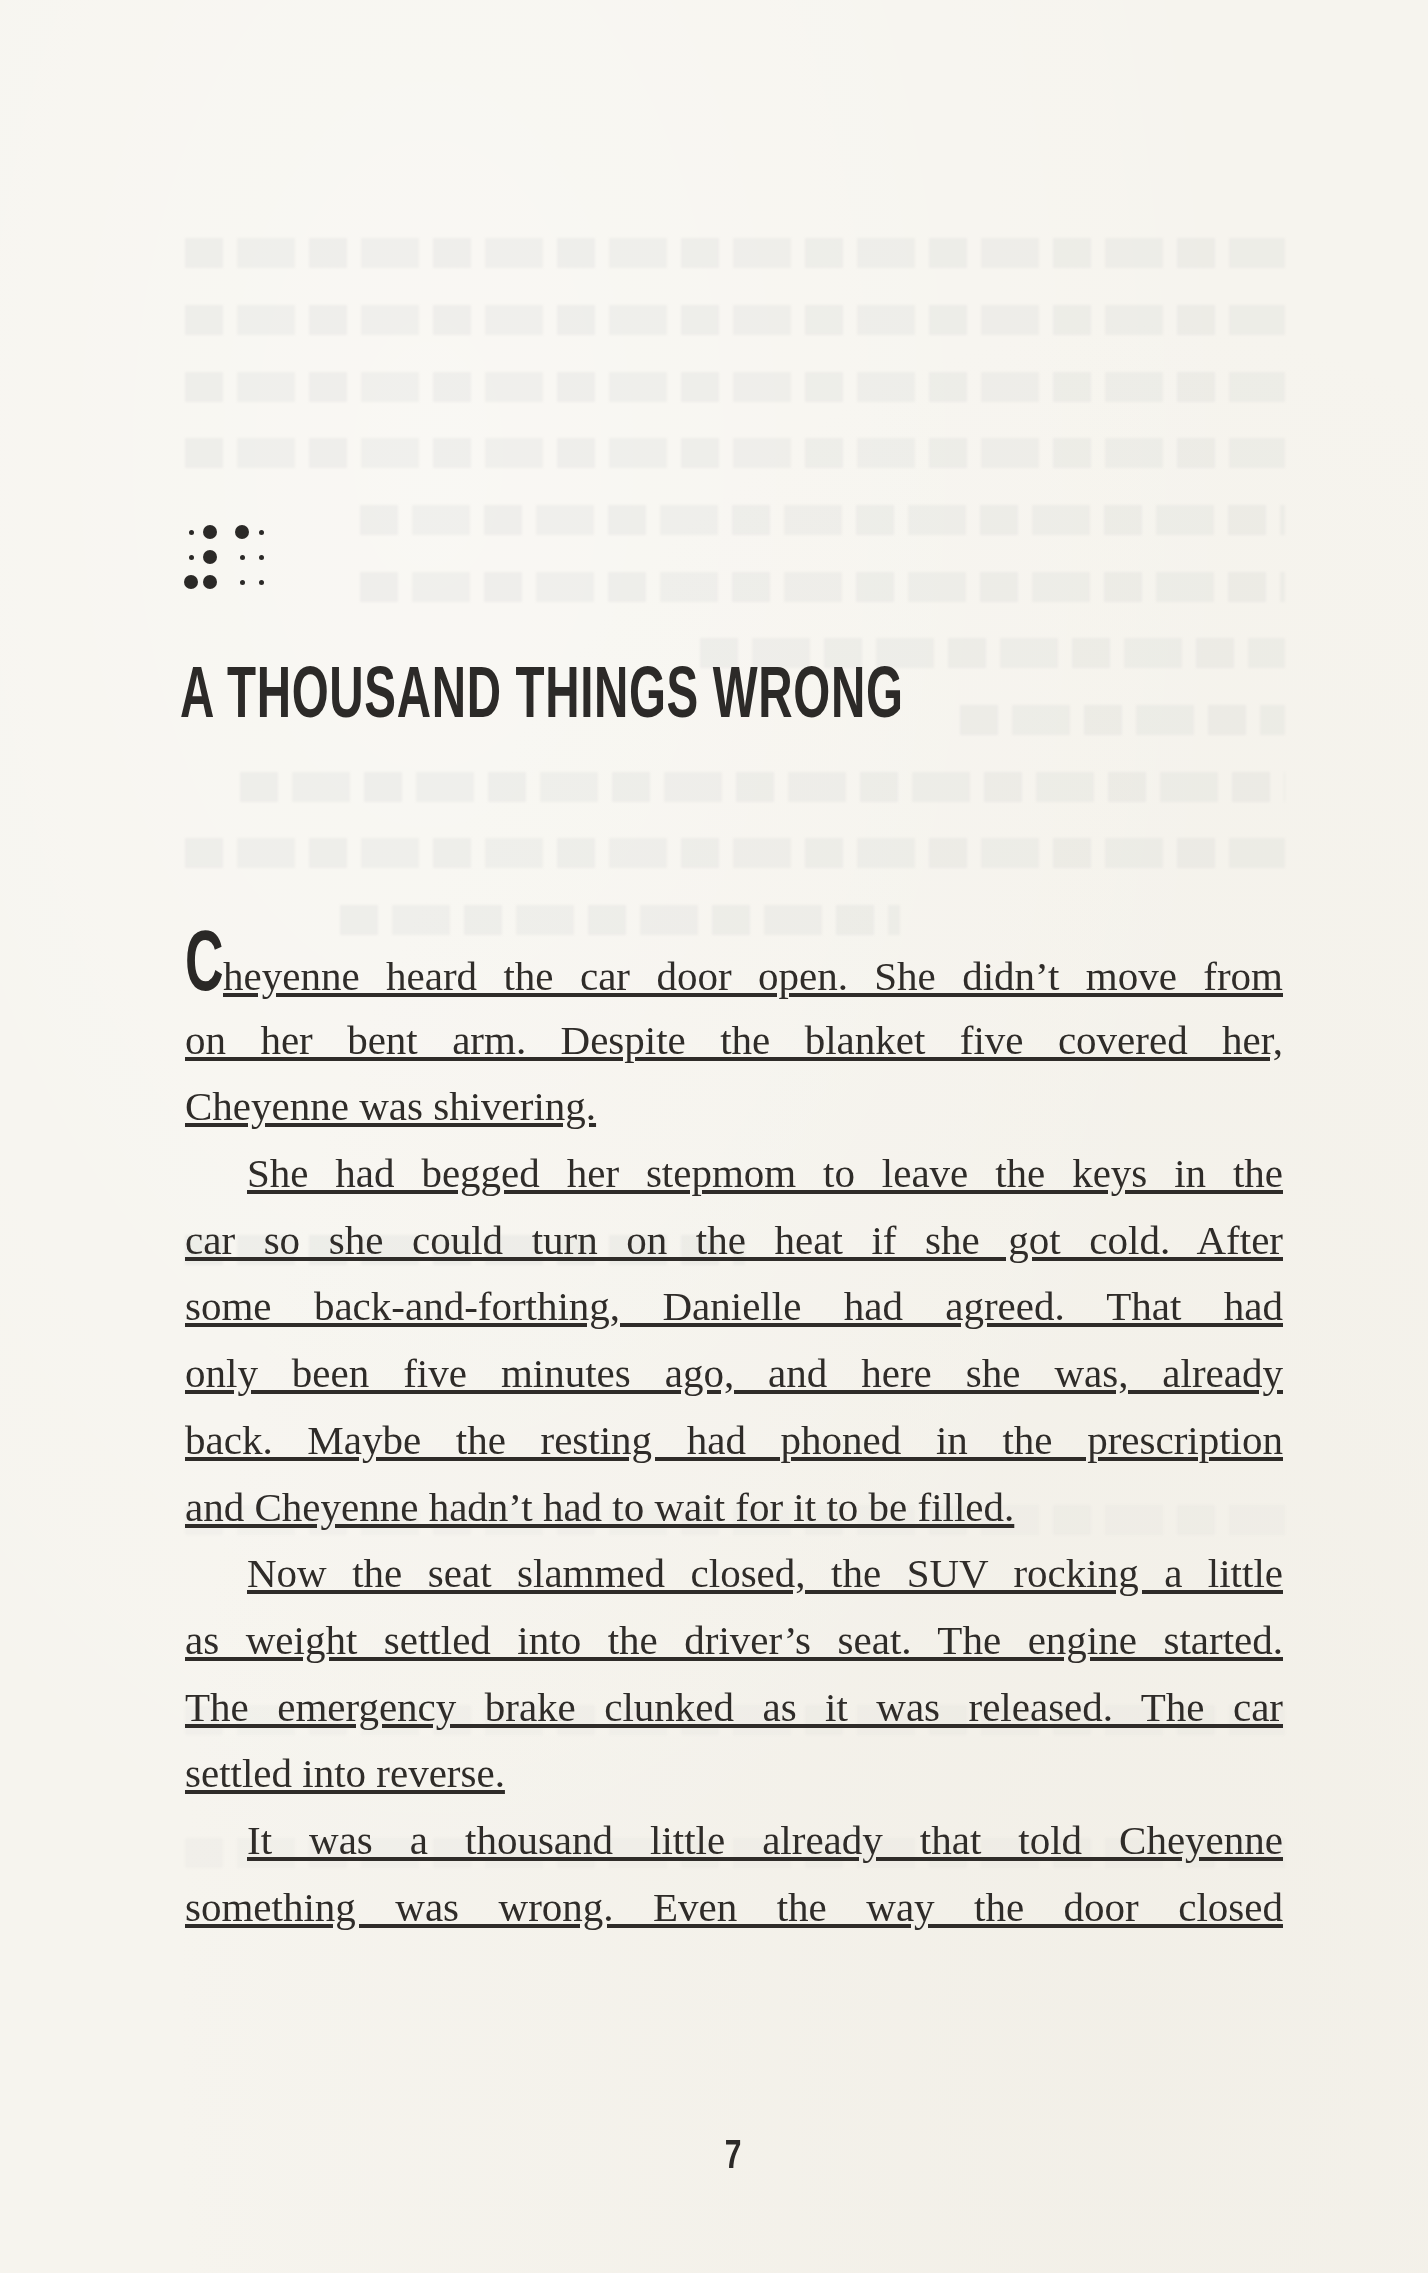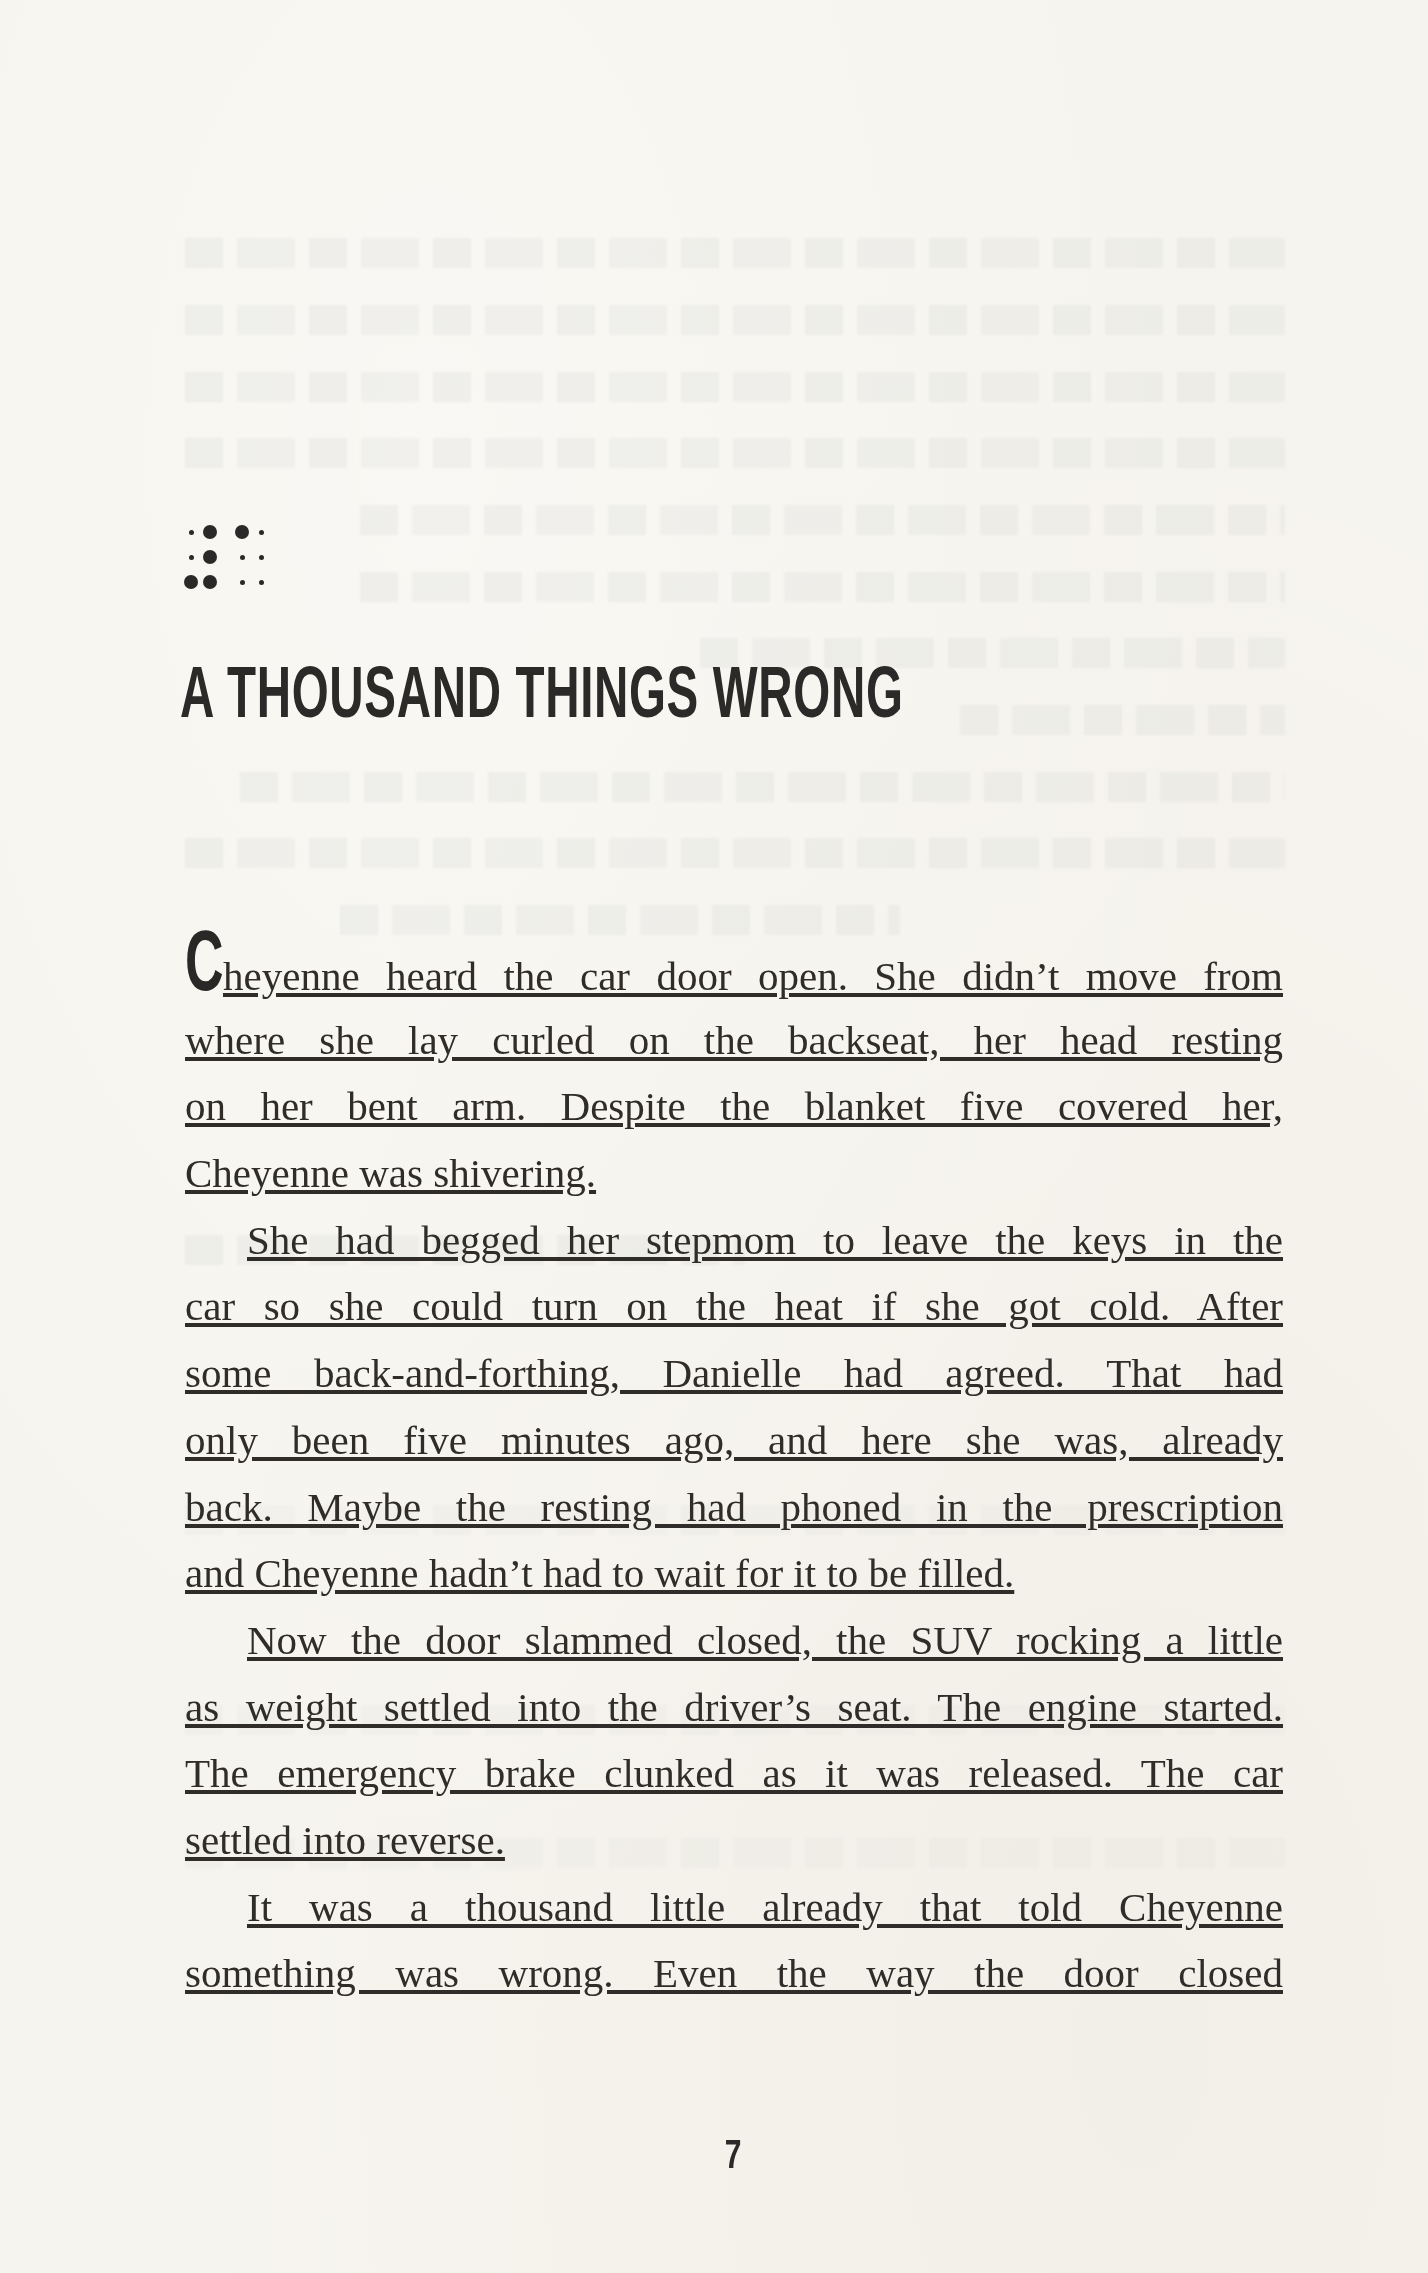--- a/index.html
+++ b/index.html
@@ -149,36 +149,35 @@
   <span class="dot small" style="left:60px;top:60px"></span>
   <span class="dot small" style="left:79px;top:60px"></span>
 </div>
 
 <h1 class="chapter-title">A THOUSAND THINGS WRONG</h1>
 
 <div class="body-text">
 
   <div>
     <span class="line"><span class="drop-cap">C</span><span>heyenne heard the car door open. She didn’t move from</span></span>
-    <span class="line">where she lay curled on the backseat, her head resting</span>
     <span class="line">on her bent arm. Despite the blanket five covered her,</span>
     <span class="line last">Cheyenne was shivering.</span>
   </div>
 
   <div>
     <span class="line indent">She had begged her stepmom to leave the keys in the</span>
     <span class="line">car so she could turn on the heat if she got cold. After</span>
     <span class="line">some back-and-forthing, Danielle had agreed. That had</span>
     <span class="line">only been five minutes ago, and here she was, already</span>
     <span class="line">back. Maybe the resting had phoned in the prescription</span>
     <span class="line last">and Cheyenne hadn’t had to wait for it to be filled.</span>
   </div>
 
   <div>
-    <span class="line indent">Now the door slammed closed, the SUV rocking a little</span>
+    <span class="line indent">Now the seat slammed closed, the SUV rocking a little</span>
     <span class="line">as weight settled into the driver’s seat. The engine started.</span>
     <span class="line">The emergency brake clunked as it was released. The car</span>
     <span class="line last">settled into reverse.</span>
   </div>
 
   <div>
     <span class="line indent">It was a thousand little already that told Cheyenne</span>
     <span class="line">something was wrong. Even the way the door closed</span>
   </div>
 </div>

